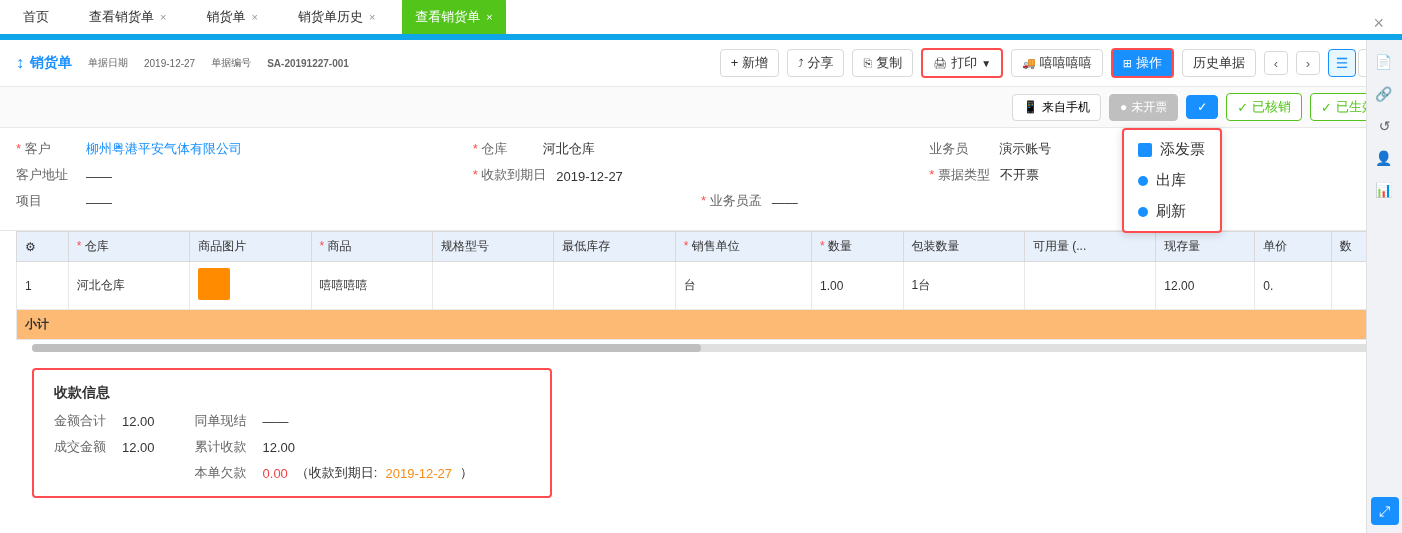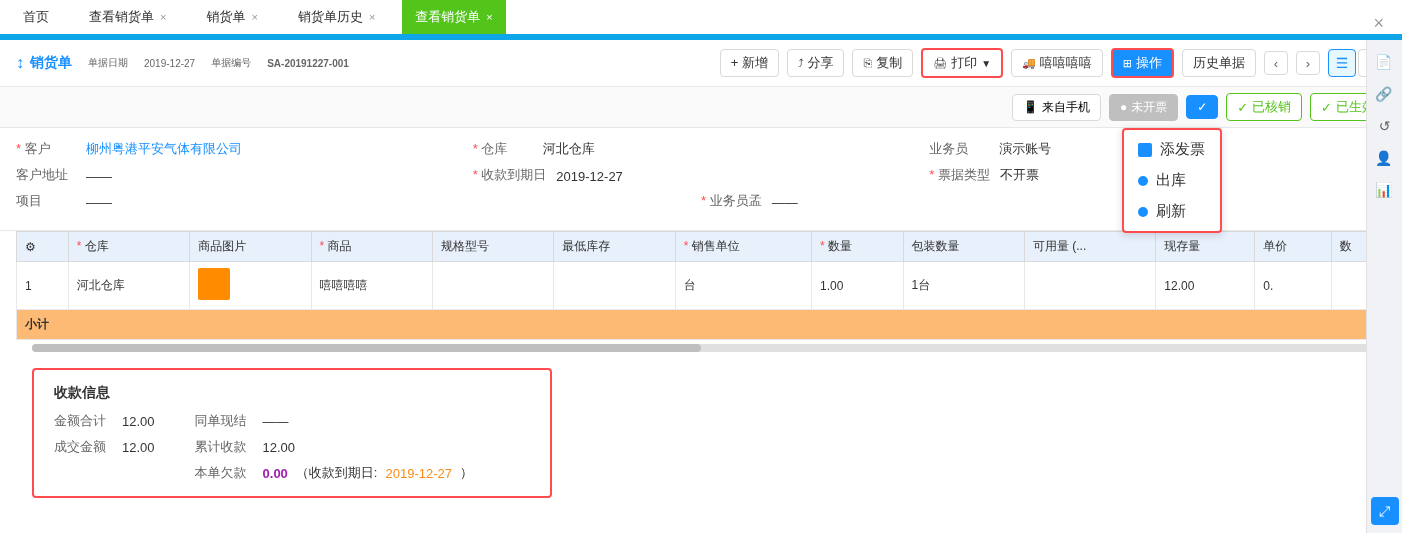--- a/index.html
+++ b/index.html
@@ -178,21 +178,21 @@
       display: inline-block;
       min-width: 520px;
       background: #fff;
     }
     .payment-title { font-size: 14px; font-weight: bold; margin-bottom: 10px; }
     .payment-rows { display: flex; gap: 40px; }
     .payment-col { display: flex; flex-direction: column; gap: 8px; }
     .payment-item { display: flex; align-items: center; gap: 8px; font-size: 13px; }
     .payment-label { color: #666; min-width: 60px; }
     .payment-value { color: #333; }
-    .payment-value.red { color: #a21caf; font-weight: bold; }
+    .payment-value.red { color: #ef4444; }
     .payment-value.orange { color: #fa8c16; }
 
     
     .right-sidebar {
       position: absolute;
       right: 0;
       top: 0;
       bottom: 0;
       width: 36px;
       background: #f0f2f5;

